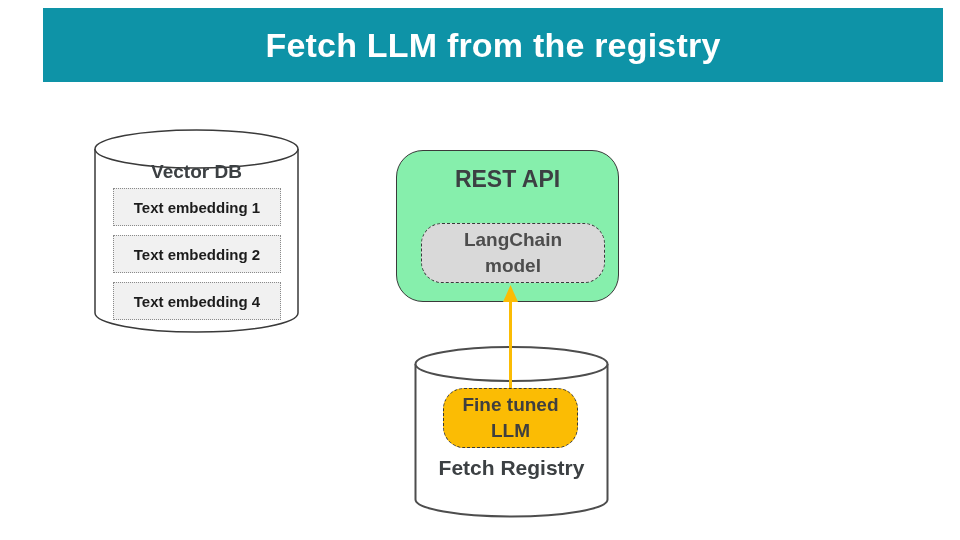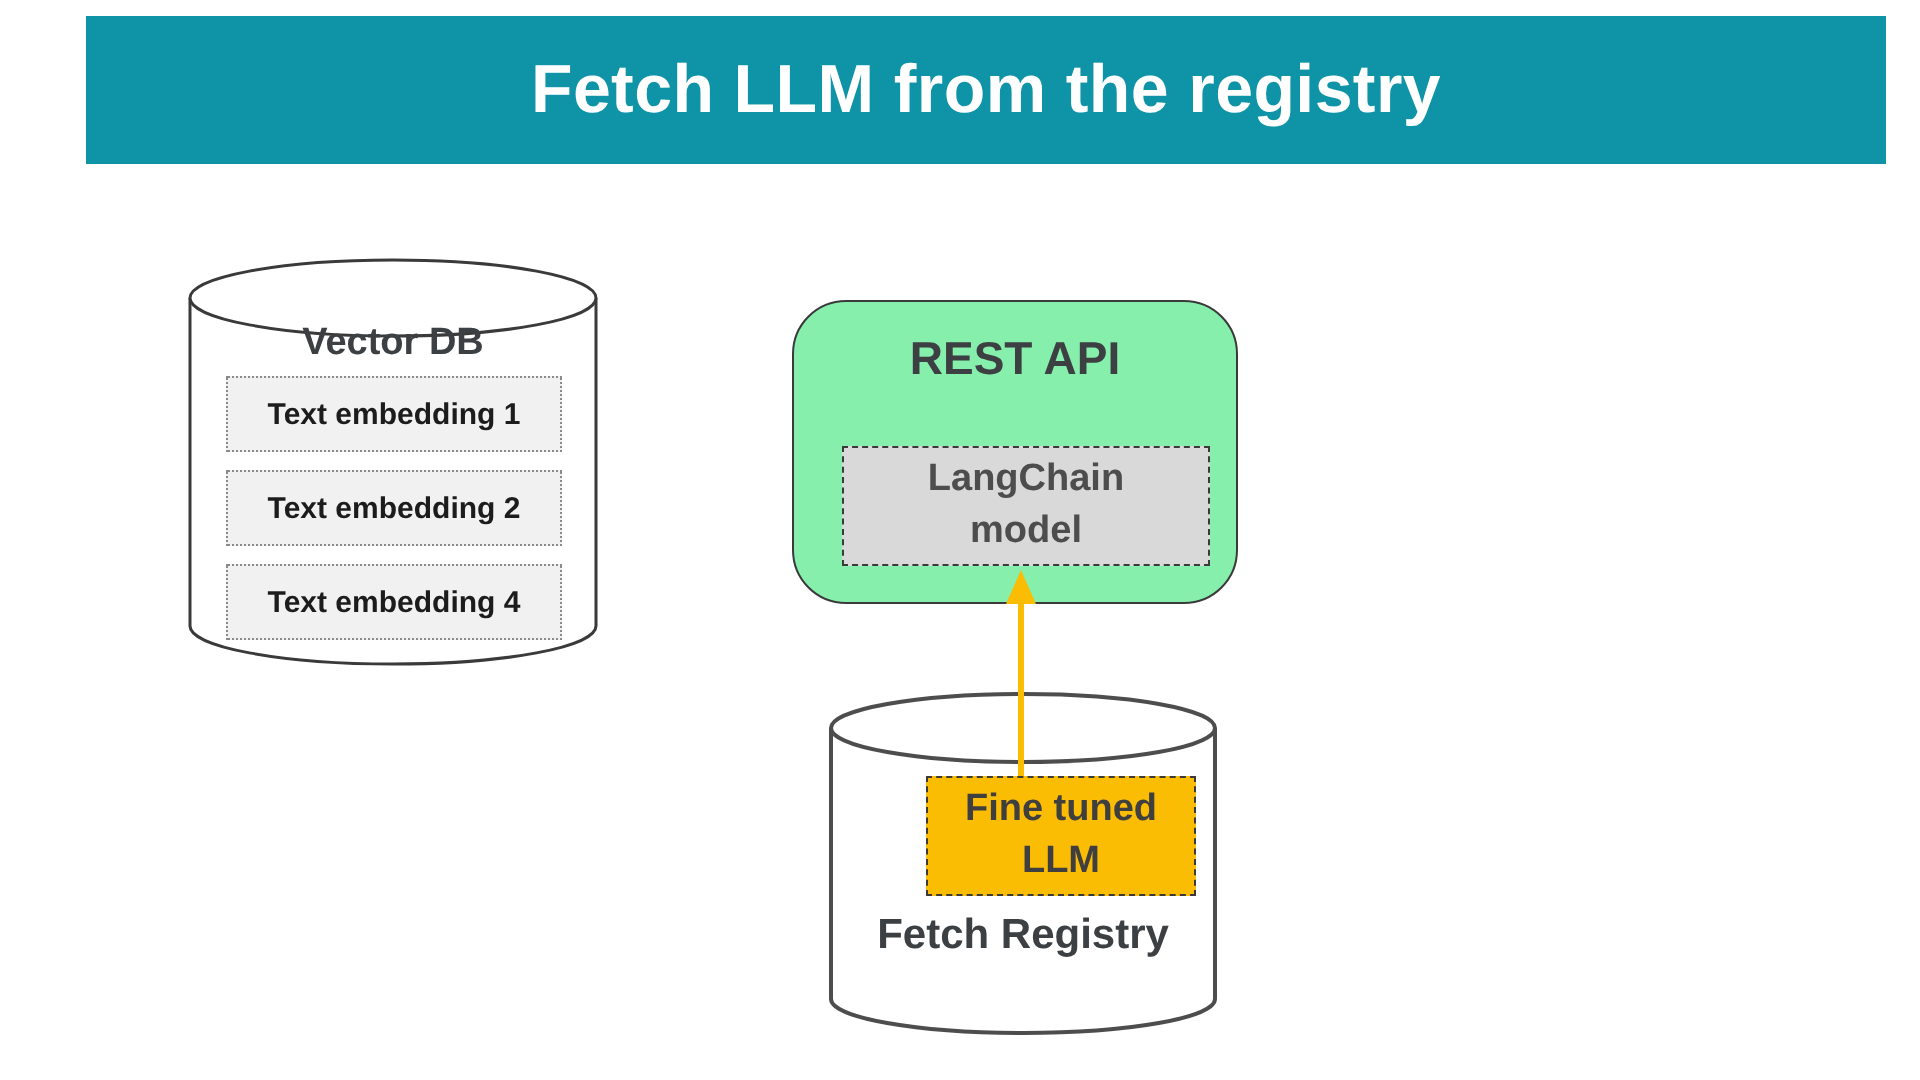--- a/index.html
+++ b/index.html
@@ -77,38 +77,38 @@
     color: var(--text_dark);
     font-size: 23px; font-weight: 700;
   }
   .model-box {
     position: absolute;
     display: flex; align-items: center; justify-content: center;
     text-align: center;
     font-weight: 700;
     white-space: pre-line;
     line-height: 26px;
+    border-radius: 21px;
   }
   .langchain-box {
     left: 24px; top: 72px; width: 184px; height: 60px;
     background: var(--langchain_fill);
     border: 1.5px dashed #3a3a3a;
     color: #4d4d4d;
     font-size: 19px;
   }
 
   
   .model-registry { left: 414px; top: 346px; width: 195px; height: 172px; }
   .finetuned-box {
     left: 29px; top: 42px; width: 135px; height: 60px;
     background: var(--accent_yellow);
     border: 1.5px dashed #3a3a3a;
     color: #3f3f3f;
     font-size: 19px;
-    margin-left: 20px;
   }
   .model-registry .cyl-label { top: 109px; font-size: 21px; line-height: 26px; }
 
   
   .arrow-svg {
     position: absolute; left: 494px; top: 282px;
     width: 32px; height: 110px;
     overflow: visible;
     z-index: 5;
   }

